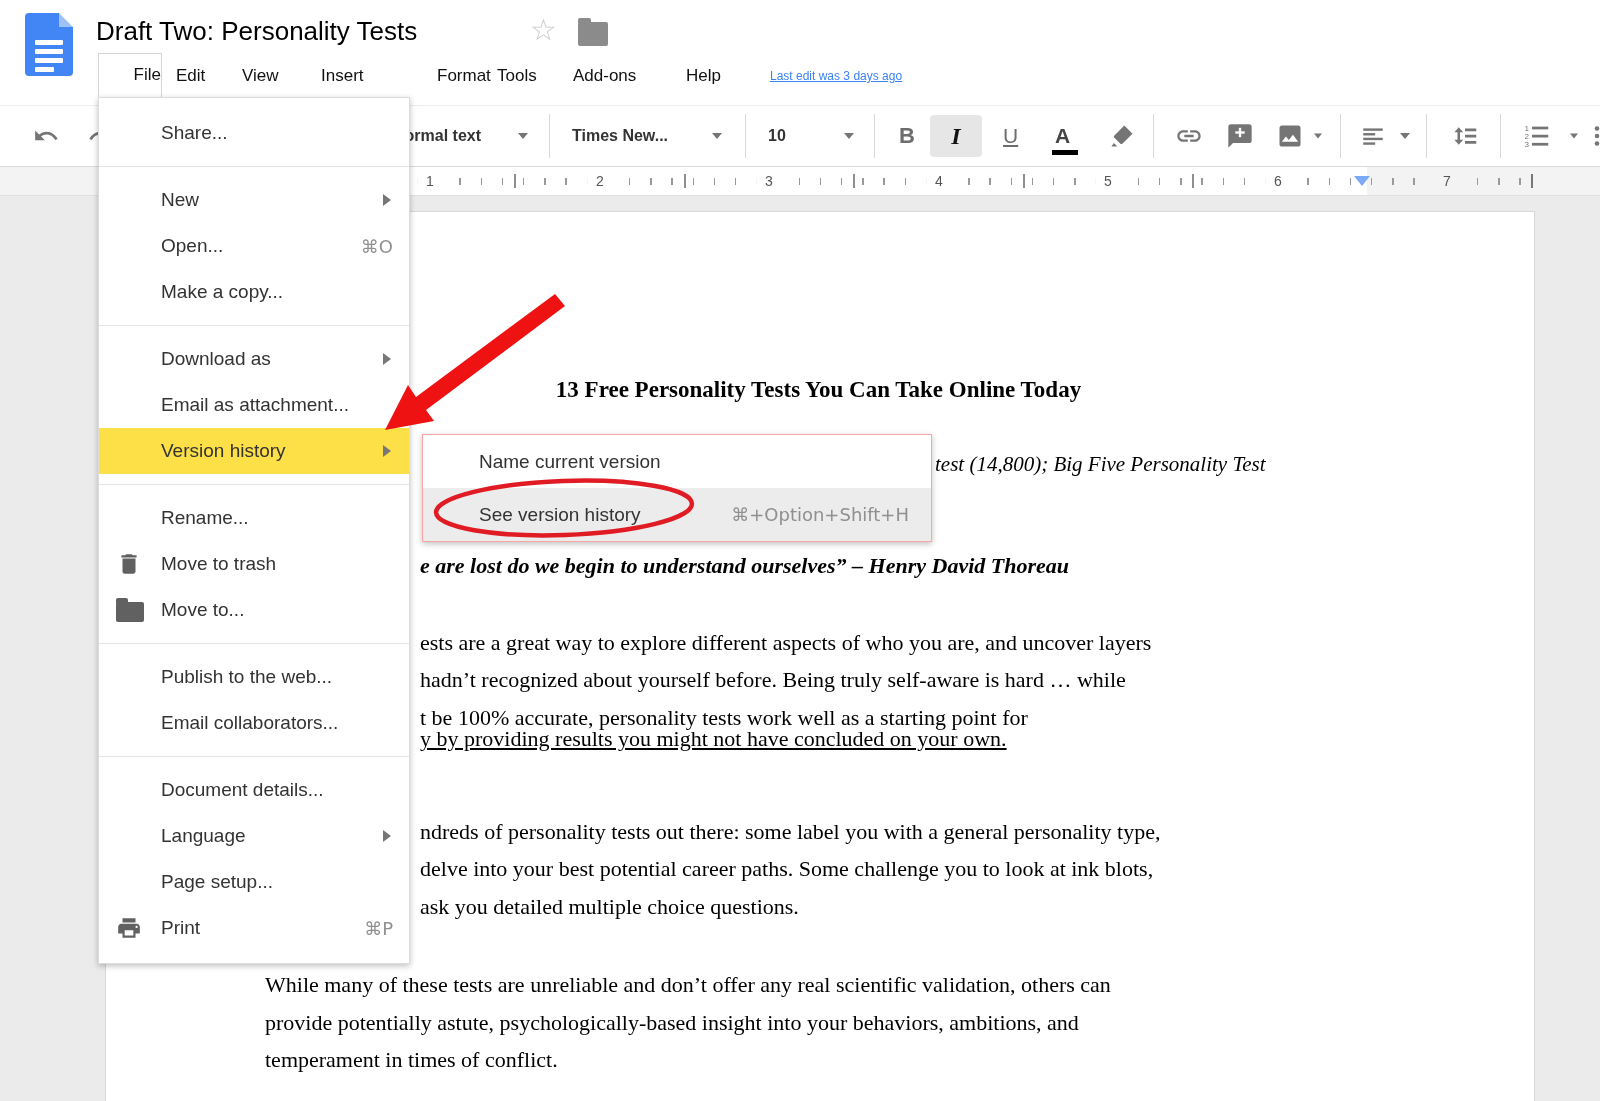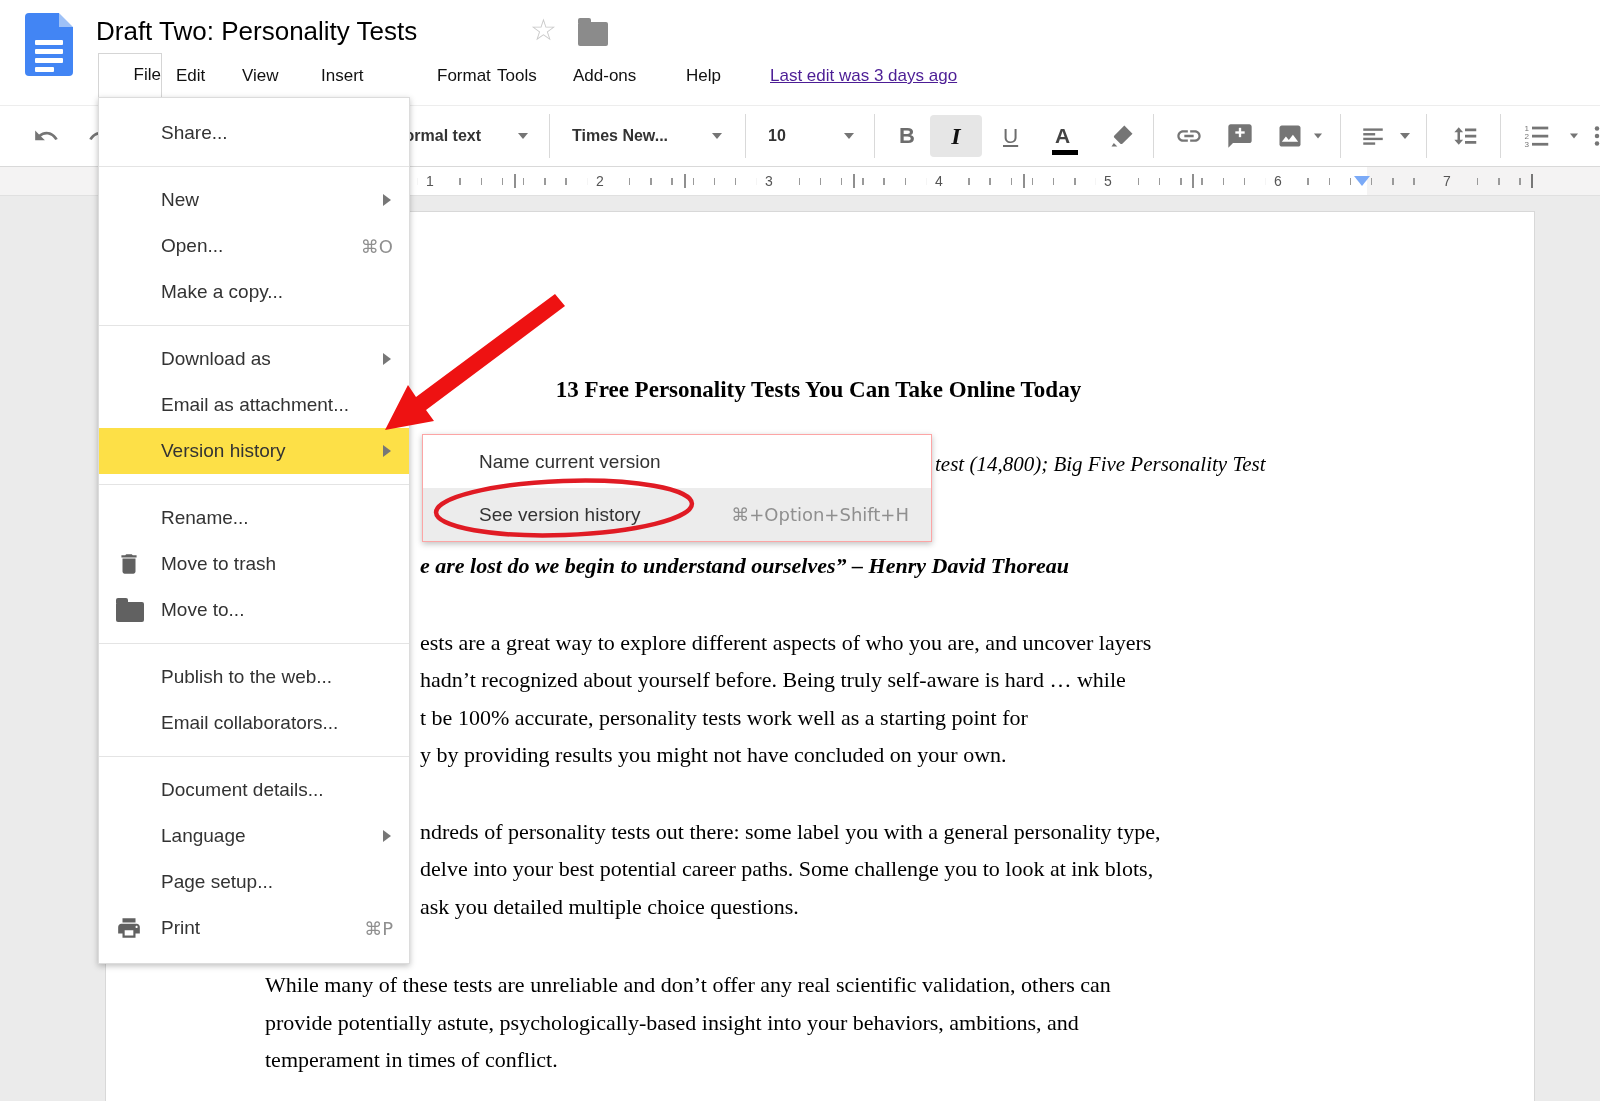--- a/index.html
+++ b/index.html
@@ -20,21 +20,21 @@
   .title-folder { position:absolute; left:578px; top:22px; width:30px; height:24px;
                   background:#8b8b8b; border-radius:2px; }
   .title-folder:before { content:""; position:absolute; top:-4px; left:0; width:13px; height:5px;
                   background:#8b8b8b; border-radius:2px 2px 0 0; }
   .menubar { position:absolute; left:0; top:57px; height:40px; width:1600px; font-size:17px; color:#111; }
   .mb-item { position:absolute; top:0; height:40px; line-height:38px; padding:0 8px; cursor:default; }
   .mb-file-box { position:absolute; left:98px; top:-4px; width:64px; height:44px;
                  background:#fff; border:1px solid #d5d5d5; border-bottom:none; z-index:41; }
   .mb-file-box span { display:block; text-align:right; line-height:42px; font-size:17px; }
   .last-edit { position:absolute; left:770px; top:0; height:40px; line-height:38px;
-               color:#4c1d95; text-decoration:underline; font-size:17px; }
+               color:#3b82f6; text-decoration:underline; font-size:12px; }
 
   
   .toolbar { position:absolute; left:0; top:105px; width:1600px; height:62px; background:#fff;
              border-top:1px solid #ededed; border-bottom:1px solid #d9d9d9; z-index:4; }
   .tb { position:absolute; top:7px; height:46px; display:flex; align-items:center; color:#757575; }
   .tb-sep { position:absolute; top:8px; width:1px; height:44px; background:#d9d9d9; }
   .caret { width:0; height:0; border-left:5px solid transparent; border-right:5px solid transparent;
            border-top:6px solid #757575; }
   .tb-label { font-size:16px; font-weight:700; color:#333; white-space:nowrap; }
   .glyph-b { font-size:22px; font-weight:700; color:#6d6d6d; }
@@ -281,21 +281,21 @@
 </div>
 
 <div class="doc-layer">
   <div class="dline d-heading">13 Free Personality Tests You Can Take Online Today</div>
   <div class="dline d-sub">test (14,800); Big Five Personality Test</div>
   <div class="dline d-quote">e are lost do we begin to understand ourselves” – Henry David Thoreau</div>
 
   <div class="dline" style="left:420px; top:630px;">ests are a great way to explore different aspects of who you are, and uncover layers</div>
   <div class="dline" style="left:420px; top:667px;">hadn’t recognized about yourself before. Being truly self-aware is hard … while</div>
   <div class="dline" style="left:420px; top:705px;">t be 100% accurate, personality tests work well as a starting point for</div>
-  <div class="dline" style="left:420px; top:742px;">y by providing results you might not have concluded on your own.</div>
+  <div class="dline" style="left:420px; top:726px;text-decoration:underline;">y by providing results you might not have concluded on your own.</div>
 
   <div class="dline" style="left:420px; top:819px;">ndreds of personality tests out there: some label you with a general personality type,</div>
   <div class="dline" style="left:420px; top:856px;">delve into your best potential career paths. Some challenge you to look at ink blots,</div>
   <div class="dline" style="left:420px; top:894px;">ask you detailed multiple choice questions.</div>
 
   <div class="dline" style="left:265px; top:972px;">While many of these tests are unreliable and don’t offer any real scientific validation, others can</div>
   <div class="dline" style="left:265px; top:1010px;">provide potentially astute, psychologically-based insight into your behaviors, ambitions, and</div>
   <div class="dline" style="left:265px; top:1047px;">temperament in times of conflict.</div>
 </div>
 

